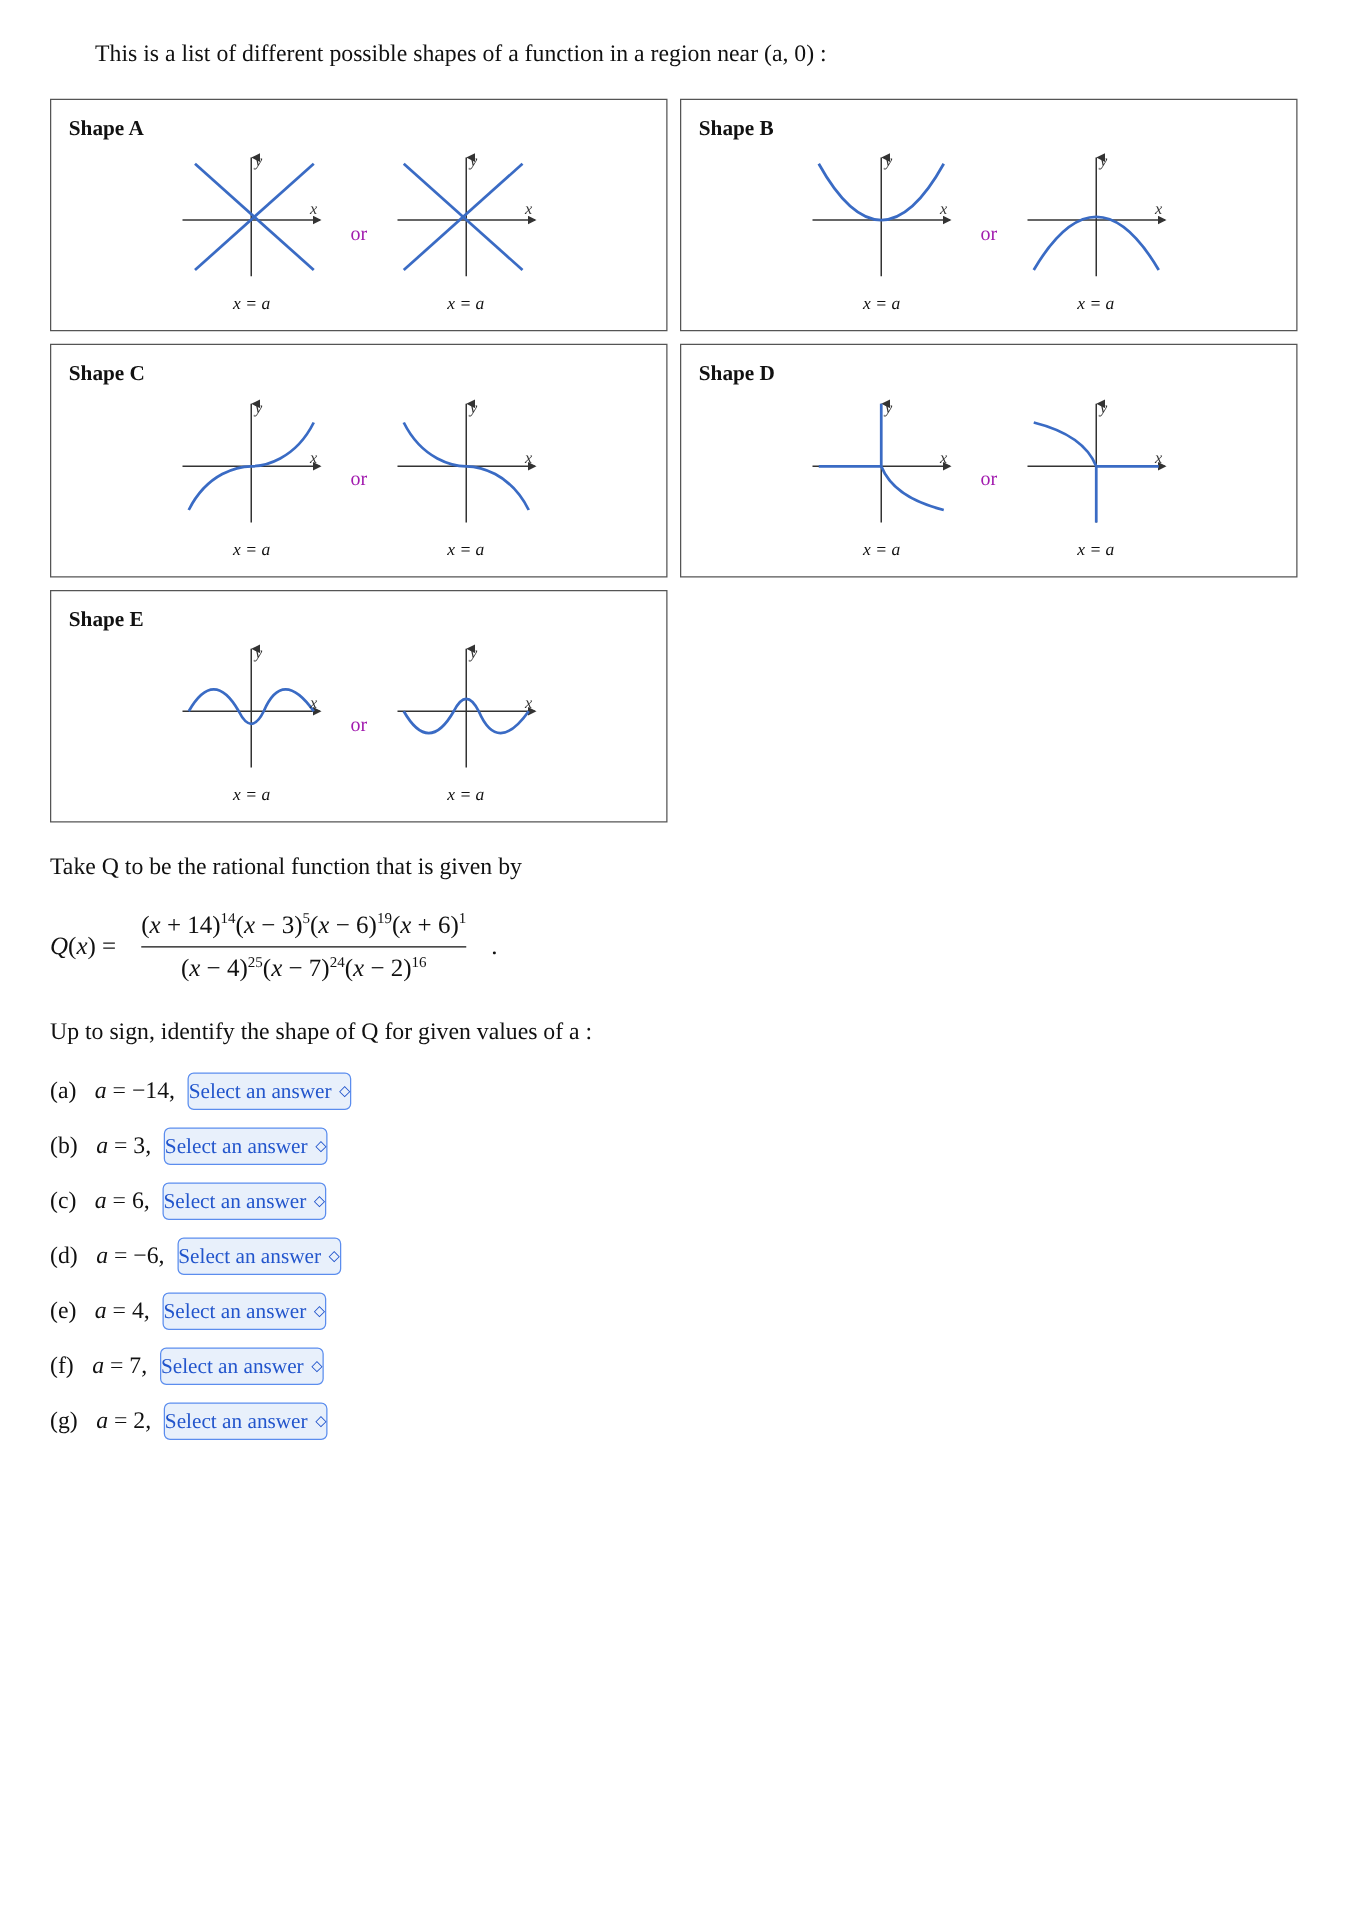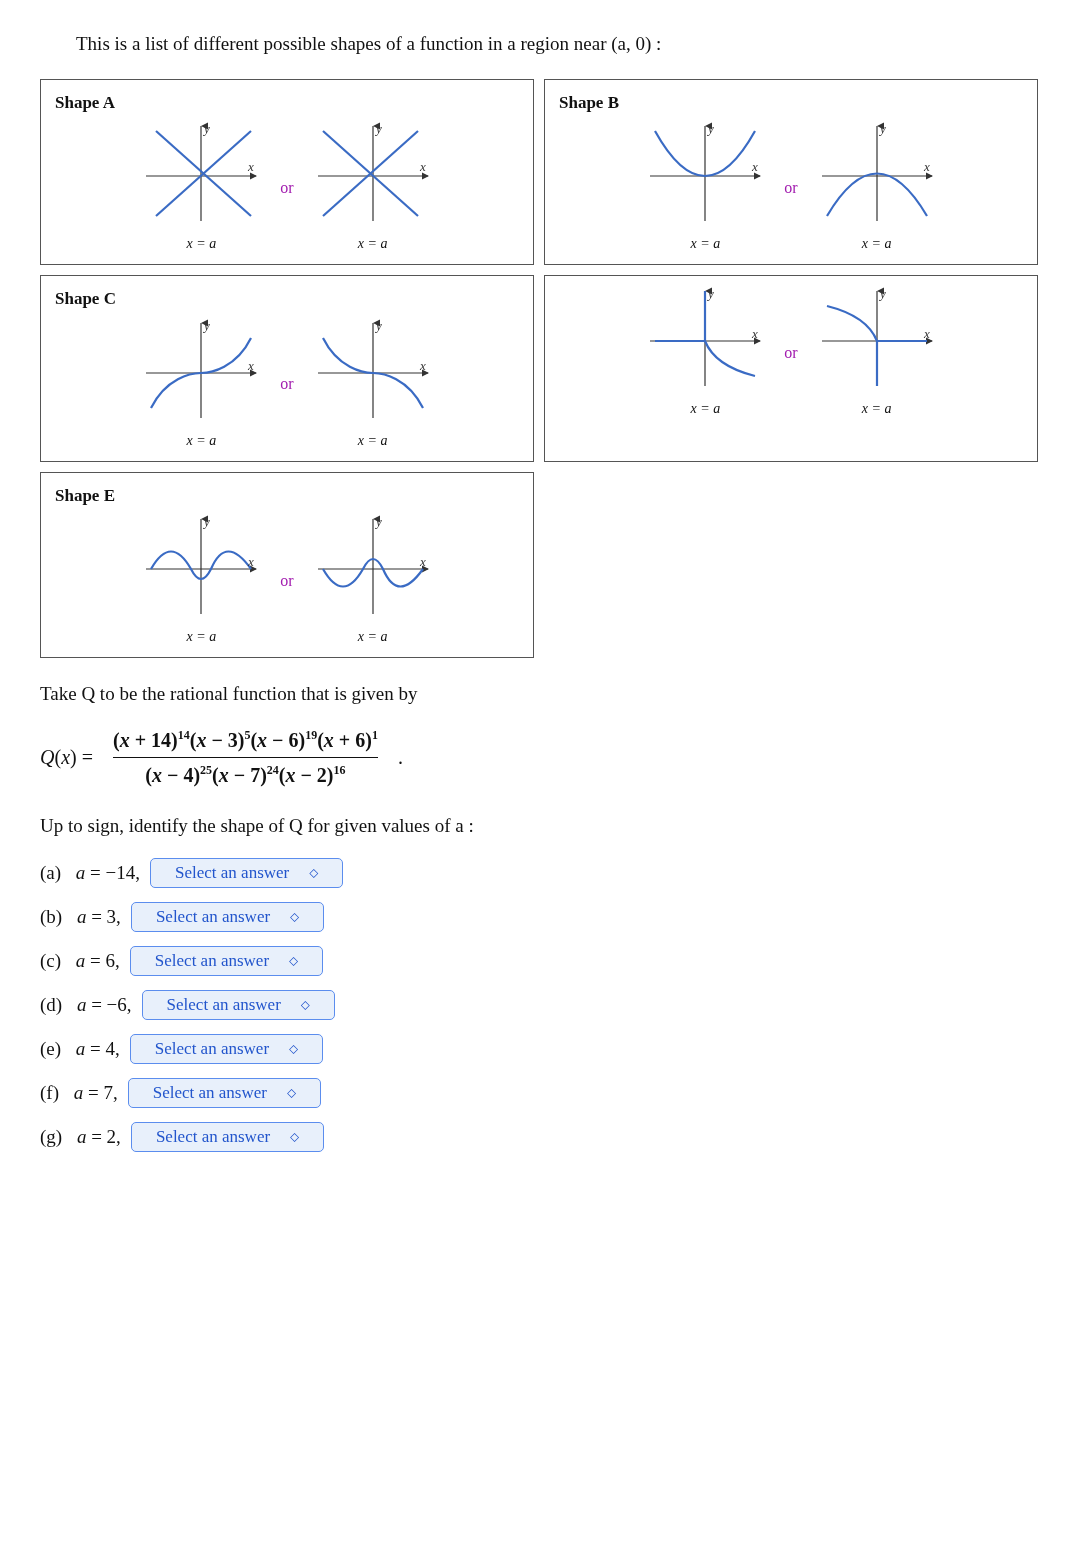--- a/index.html
+++ b/index.html
@@ -80,21 +80,20 @@
     }
     .formula-frac {
       display: inline-flex;
       flex-direction: column;
       align-items: center;
       vertical-align: middle;
     }
     .formula-frac .num, .formula-frac .den {
       display: block;
       text-align: center;
-      font-weight: bold;
     }
     .formula-frac .bar {
       width: 100%;
       border-top: 1.5px solid #111;
       margin: 2px 0;
     }
     .identify-text {
       font-size: 19px;
       margin-bottom: 18px;
     }
@@ -103,26 +102,26 @@
       align-items: center;
       gap: 10px;
       margin-bottom: 14px;
       font-size: 19px;
     }
     .select-btn {
       background: #e8f0fb;
       border: 1.5px solid #5b8dee;
       border-radius: 5px;
       color: #2255cc;
-      padding: 4px 24px;
+      padding: 4px 0;
       font-size: 17px;
       cursor: pointer;
       display: inline-flex;
       align-items: center;
-      gap: 20px;
+      gap: 6px;
       font-family: inherit;
     }
     .select-btn .chevron {
       font-size: 13px;
       color: #2255cc;
     }
     sup { font-size: 12px; vertical-align: super; }
     .math-italic { font-style: italic; }
   </style>
 </head>
@@ -265,20 +264,21 @@
           <path d="M15,20 C30,50 55,55 65,55 C75,55 100,60 115,90" fill="none" stroke="#3a6bc4" stroke-width="2.2"></path>
           <text x="112" y="52" font-size="13" font-style="italic" fill="#333">x</text>
           <text x="68" y="12" font-size="13" font-style="italic" fill="#333">y</text>
         </svg>
         <div class="eq-label">x = a</div>
       </div>
     </div>
   </div>
 
   <div class="shape-box">
+    <div class="shape-label">Shape D</div>
     <div class="shape-inner">
       <div class="shape-col">
         <svg class="shape-svg" viewBox="0 0 130 110">
           <defs>
             <marker id="arrD1" markerWidth="6" markerHeight="6" refX="5" refY="3" orient="auto">
                 <path d="M0,0 L6,3 L0,6 Z" fill="#333"></path>
               </marker>
             <marker id="arrD2" markerWidth="6" markerHeight="6" refX="3" refY="0" orient="auto">
                 <path d="M0,6 L3,0 L6,6 Z" fill="#333"></path>
               </marker>

